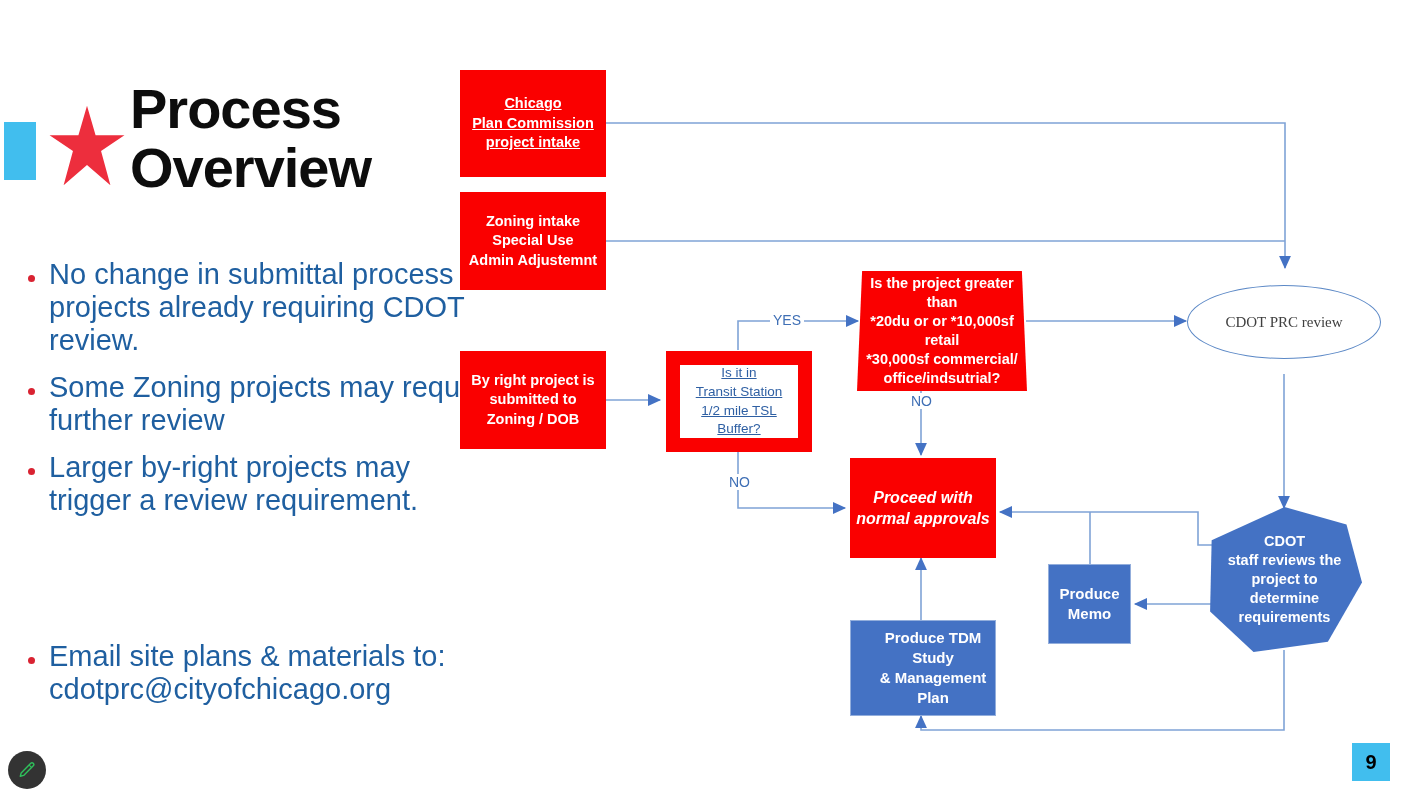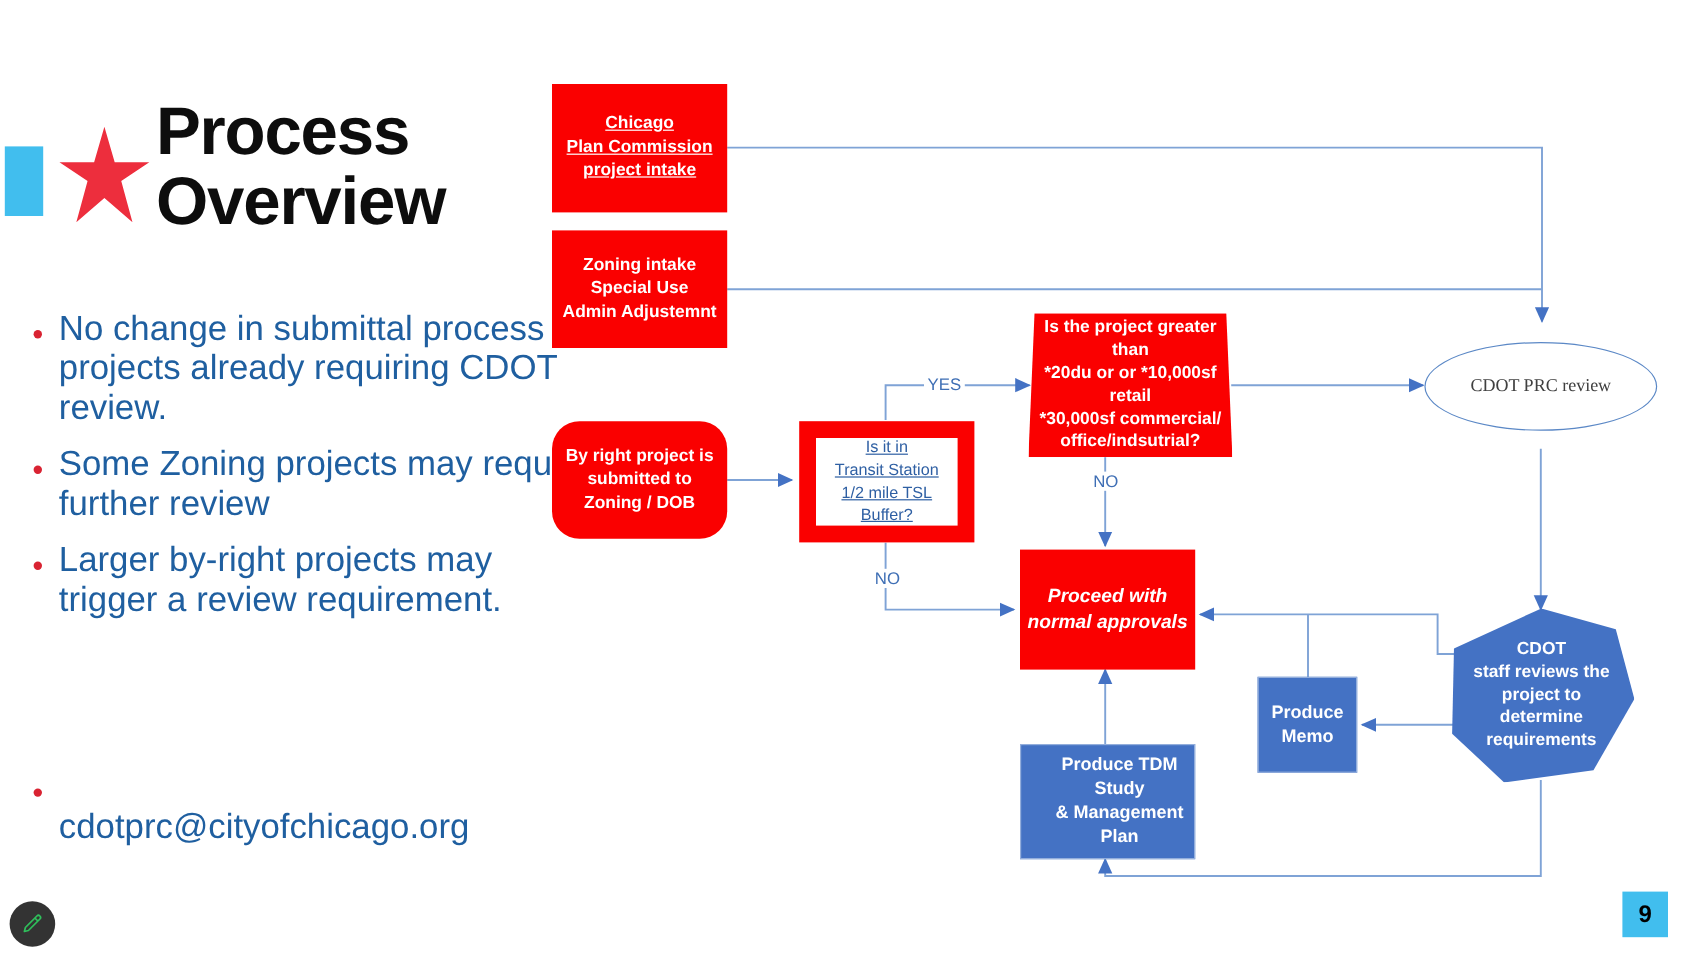--- a/index.html
+++ b/index.html
@@ -143,20 +143,21 @@
     font-weight: 400;
     font-size: 15px;
   }
   
   #node-trapezoid {
     background: transparent;
     color: #ffffff;
     font-weight: 700;
     font-size: 14.5px;
     line-height: 1.3;
+    margin-top: 10px;
   }
   #node-trapezoid .trap-bg {
     position: absolute;
     left: 0; top: 0; right: 0; bottom: 0;
     background: #FA0000;
     clip-path: polygon(3% 0%, 97% 0%, 100% 100%, 0% 100%);
   }
   #node-trapezoid .ntext { position: relative; z-index: 2; }
   
   #node-heptagon {
@@ -246,21 +247,21 @@
     </div>
     <div class="bullet">
       <span class="dot"></span>
       <span class="btxt">Larger by-right projects may trigger a review requirement.</span>
     </div>
   </div>
 
   <div id="bullet-email">
     <span class="dot"></span>
     <span class="btxt">
-      <br>
+      <span>Email site plans &amp; materials to:</span><br>
       <span>cdotprc@cityofchicago.org</span>
     </span>
   </div>
 
   <svg id="connectors">
     <defs>
       <marker id="arr" markerWidth="9" markerHeight="9" refX="7.5" refY="4.5" orient="auto">
         <path d="M0,0.8 L8.2,4.5 L0,8.2 Z" fill="#4472C4"></path>
       </marker>
     </defs>
@@ -299,21 +300,21 @@
   <div class="edge-label" style="left:908px; top:393px;">NO</div>
 
   <div class="node red-box" style="left:460px; top:70px; width:146px; height:107px;text-decoration:underline;">
     <span class="ntext">Chicago<br>Plan Commission<br>project intake</span>
   </div>
 
   <div class="node red-box" style="left:460px; top:192px; width:146px; height:98px;">
     <span class="ntext">Zoning intake<br>Special Use<br>Admin Adjustemnt</span>
   </div>
 
-  <div class="node red-box" style="left:460px; top:351px; width:146px; height:98px;border-radius:23px;">
+  <div class="node red-box" style="left:460px; top:351px; width:146px; height:98px;">
     <span class="ntext">By right project is<br>submitted to<br>Zoning / DOB</span>
   </div>
 
   <div class="node" id="node-transit" style="left:666px; top:351px; width:146px; height:101px;text-decoration:underline;">
     <span class="ntext">Is it in<br>Transit Station<br>1/2 mile TSL Buffer?</span>
   </div>
 
   <div class="node" id="node-trapezoid" style="left:857px; top:261px; width:170px; height:120px;">
     <span class="trap-bg"></span>
     <span class="ntext">Is the project greater than<br>*20du or or *10,000sf retail<br>*30,000sf commercial/<br>office/indsutrial?</span>

